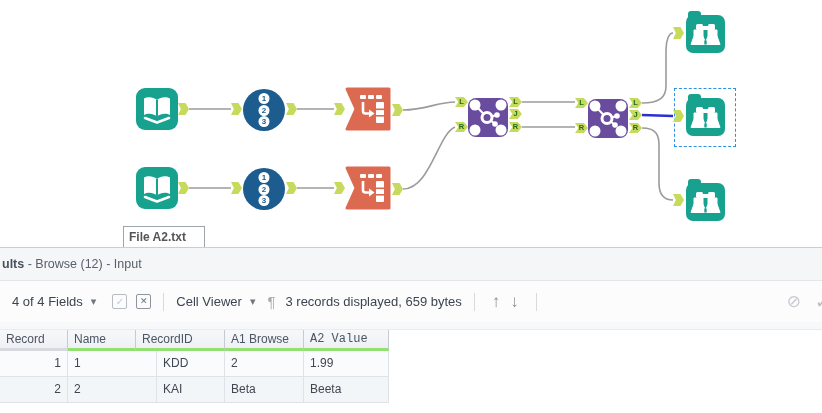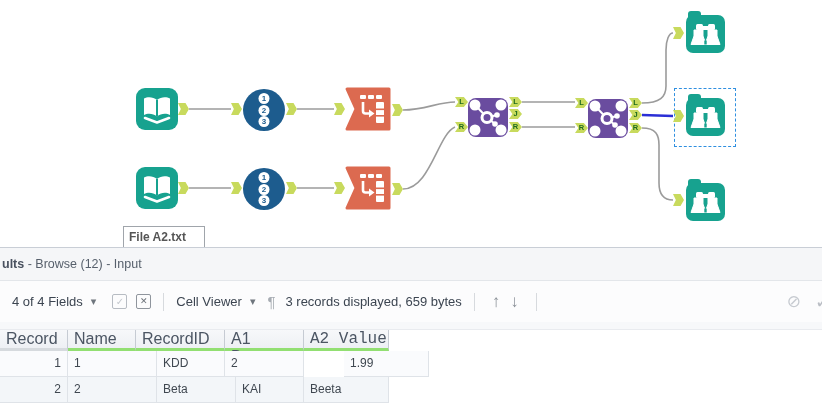--- a/index.html
+++ b/index.html
@@ -56,21 +56,21 @@
   .arrow { color:#8a9097; font-size:17px; margin:0 5px; }
   .no-sym { color:#c6cad0; font-size:17px; }
   .clip-check { color:#b9bdc4; font-size:18px; margin-left:14px; margin-right:-8px; }
   .spacer { flex:1; }
 
   .grid-strip { height:8px; background:#f7f8fa; border-bottom:1px solid #e9ebef; }
   .grid { background:#fff; }
   .grid-header { display:flex; }
   .hcell { height:21px; background:linear-gradient(#f7f8fa,#eef0f4);
     border-right:1px solid #c6cbd3; border-bottom:3px solid #92df72;
-    font-size:16px; color:#4b5563; line-height:18px; padding-left:6px; }
+    font-size:12px; color:#4b5563; line-height:18px; padding-left:6px; }
   .hcell.first { border-bottom-color:#d6dade; }
   .grow { display:flex; }
   .ccell { height:26px; border-right:1px solid #dfe3e8; border-bottom:1px solid #dfe3e8;
     font-size:12px; color:#3f4750; line-height:25px; padding-left:6px; }
   .grow.odd .ccell { background:#fafbfd; }
   .grow.even .ccell { background:#f3f6f9; }
   .ccell.rownum { text-align:right; padding-right:6px; padding-left:0; }
 </style>
 </head>
 <body>
@@ -288,24 +288,24 @@
         <div class="hcell" style="width: 89px;">RecordID</div>
         <div class="hcell" style="width: 79px;">A1 Browse</div>
         <div class="hcell" style="width: 85px; font-family: Liberation Mono, monospace;">A2 Value</div>
       </div>
     <div class="grid-body">
         <div class="grow odd">
           <div class="ccell rownum" style="width: 68px;">1</div>
           <div class="ccell" style="width: 89px;">1</div>
           <div class="ccell" style="width: 68px;">KDD</div>
           <div class="ccell" style="width: 79px;">2</div>
-          <div class="ccell" style="width: 85px; margin-left: 40px;">1.99</div>
+          <div class="ccell" style="width: 85px;">1.99</div>
         </div>
         <div class="grow even">
           <div class="ccell rownum" style="width: 68px;">2</div>
           <div class="ccell" style="width: 89px;">2</div>
+          <div class="ccell" style="width: 68px;">KAI</div>
           <div class="ccell" style="width: 79px;">Beta</div>
-          <div class="ccell" style="width: 68px;">KAI</div>
           <div class="ccell" style="width: 85px;">Beeta</div>
         </div>
       </div>
   </div>
 </div>
 
 </body></html>

